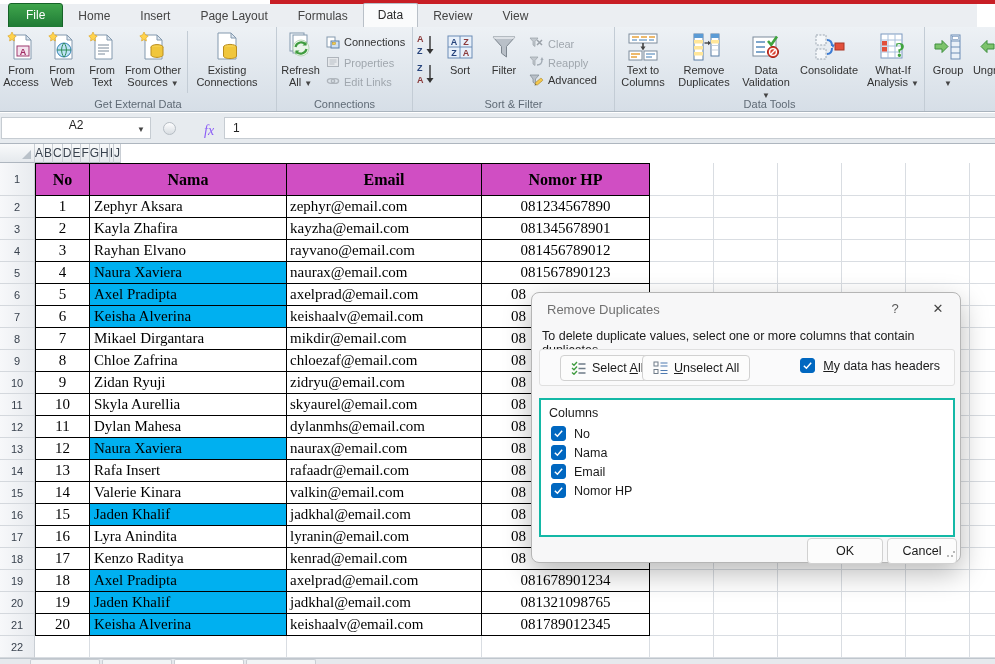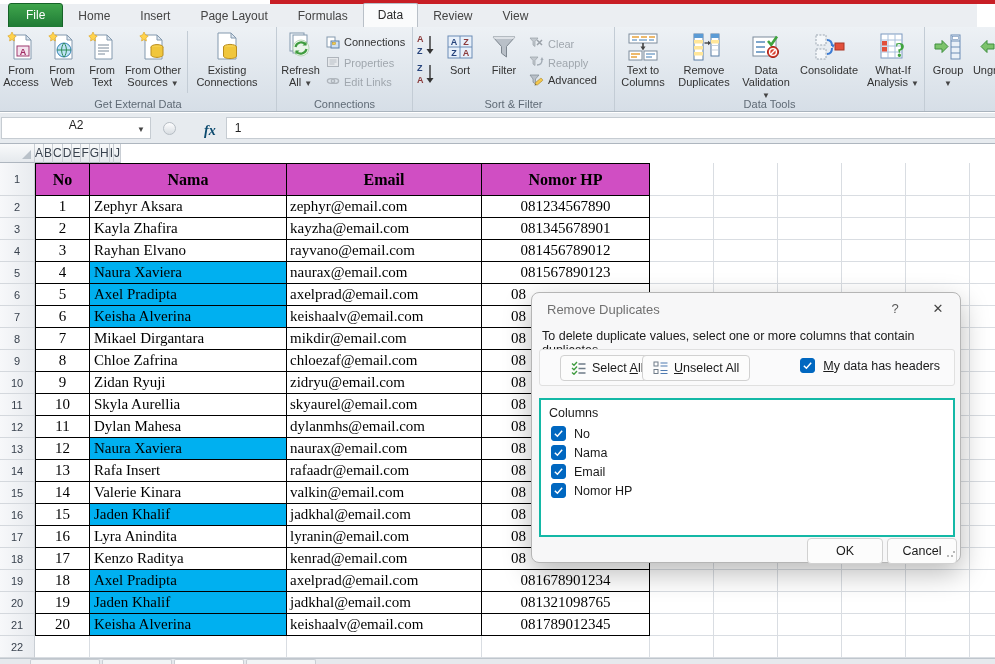--- a/index.html
+++ b/index.html
@@ -31,21 +31,21 @@
   .rsmall.dis{color:#A0A7AE;align-items:flex-end;}
   .vsep{width:1px;background:#C3CCD5;height:62px;margin:2px 3px 0;}
   .dd{font-size:8px;color:#444;line-height:8px;}
   svg{display:block;}
 
   
   .fbar{position:absolute;left:0;top:113px;width:995px;height:31px;background:#E7EBEF;border-bottom:1px solid #AEB6BF;display:flex;align-items:center;}
   .namebox{width:150px;height:22px;background:#fff;border:1px solid #C6CCD2;margin-left:1px;display:flex;align-items:flex-start;justify-content:center;position:relative;font-size:12px;color:#222;}
   .namebox .dd{position:absolute;right:5px;top:8px;}
   .fcircle{width:13px;height:13px;border-radius:50%;background:linear-gradient(#FDFDFE,#D8DDE2);border:1px solid #B6BDC4;margin-left:12px;}
-  .fx{font-family:"Liberation Serif",serif;font-style:italic;font-weight:bold;font-size:14px;color:#0c4a6e;margin:5px 10px 0 28px;}
+  .fx{font-family:"Liberation Serif",serif;font-style:italic;font-weight:normal;font-size:14px;color:#8b5cf6;margin:5px 10px 0 28px;}
   .fvalue{flex:1;height:22px;background:#fff;border:1px solid #C6CCD2;border-right:none;display:flex;align-items:center;padding-left:8px;font-size:12px;color:#222;}
 
   
   .sheet{position:absolute;left:0;top:144px;width:995px;bottom:0;background:#fff;overflow:hidden;}
   .colheads{display:flex;height:19px;}
   .ch{background:linear-gradient(#F9FAFB,#E5E9ED);border-right:1px solid #C9CED4;border-bottom:1px solid #AEB6BF;text-align:center;font-size:12px;color:#39424E;line-height:18px;flex:none;}
   .corner{width:35px;position:relative;}
   .corner:after{content:"";position:absolute;right:3px;bottom:3px;border-left:9px solid transparent;border-bottom:9px solid #B9C1C9;}
 
   .srow{display:flex;height:22px;flex:none;}

